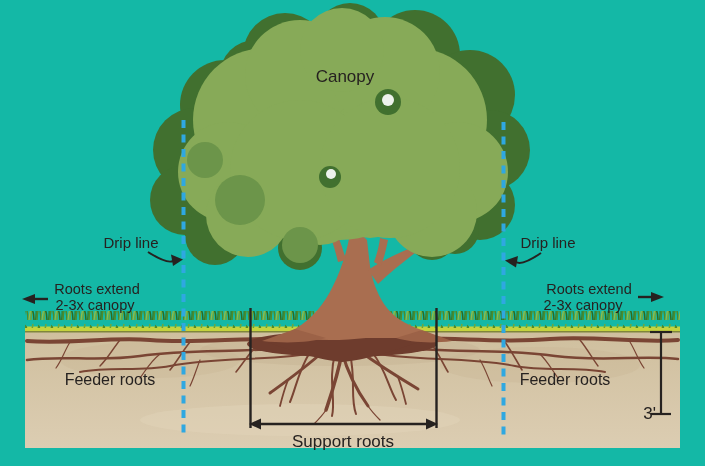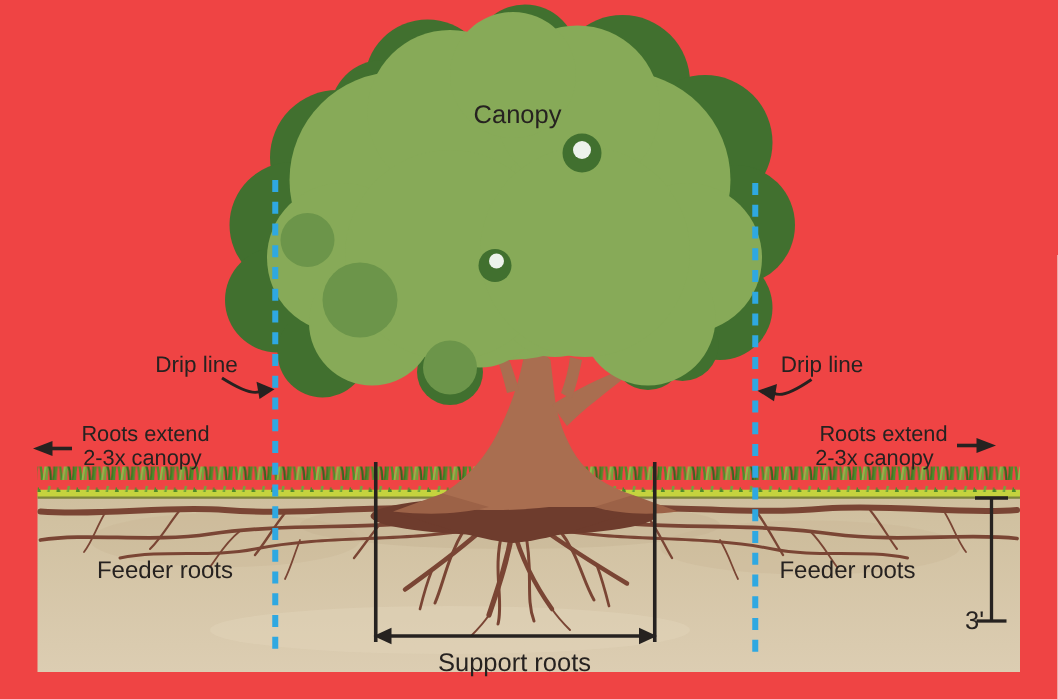--- a/index.html
+++ b/index.html
@@ -1,16 +1,16 @@
 <!DOCTYPE html>
 <html><head>
 <meta charset="utf-8">
 <style>
   html,body{margin:0;padding:0;background:#edf2ec;}
-  .stage{position:relative;width:705px;height:466px;background:#ef4444;overflow:hidden;
+  .stage{position:relative;width:705px;height:466px;background:#14b8a6;overflow:hidden;
          font-family:"Liberation Sans",sans-serif;}
   svg{display:block}
   text{fill:#262220;}
   .lbl{font-size:15px;}
   .lbl-big{font-size:17px;}
   .lbl-med{font-size:16px;}
   .lbl-sm{font-size:14.5px;}
 </style>
 </head>
 <body>

